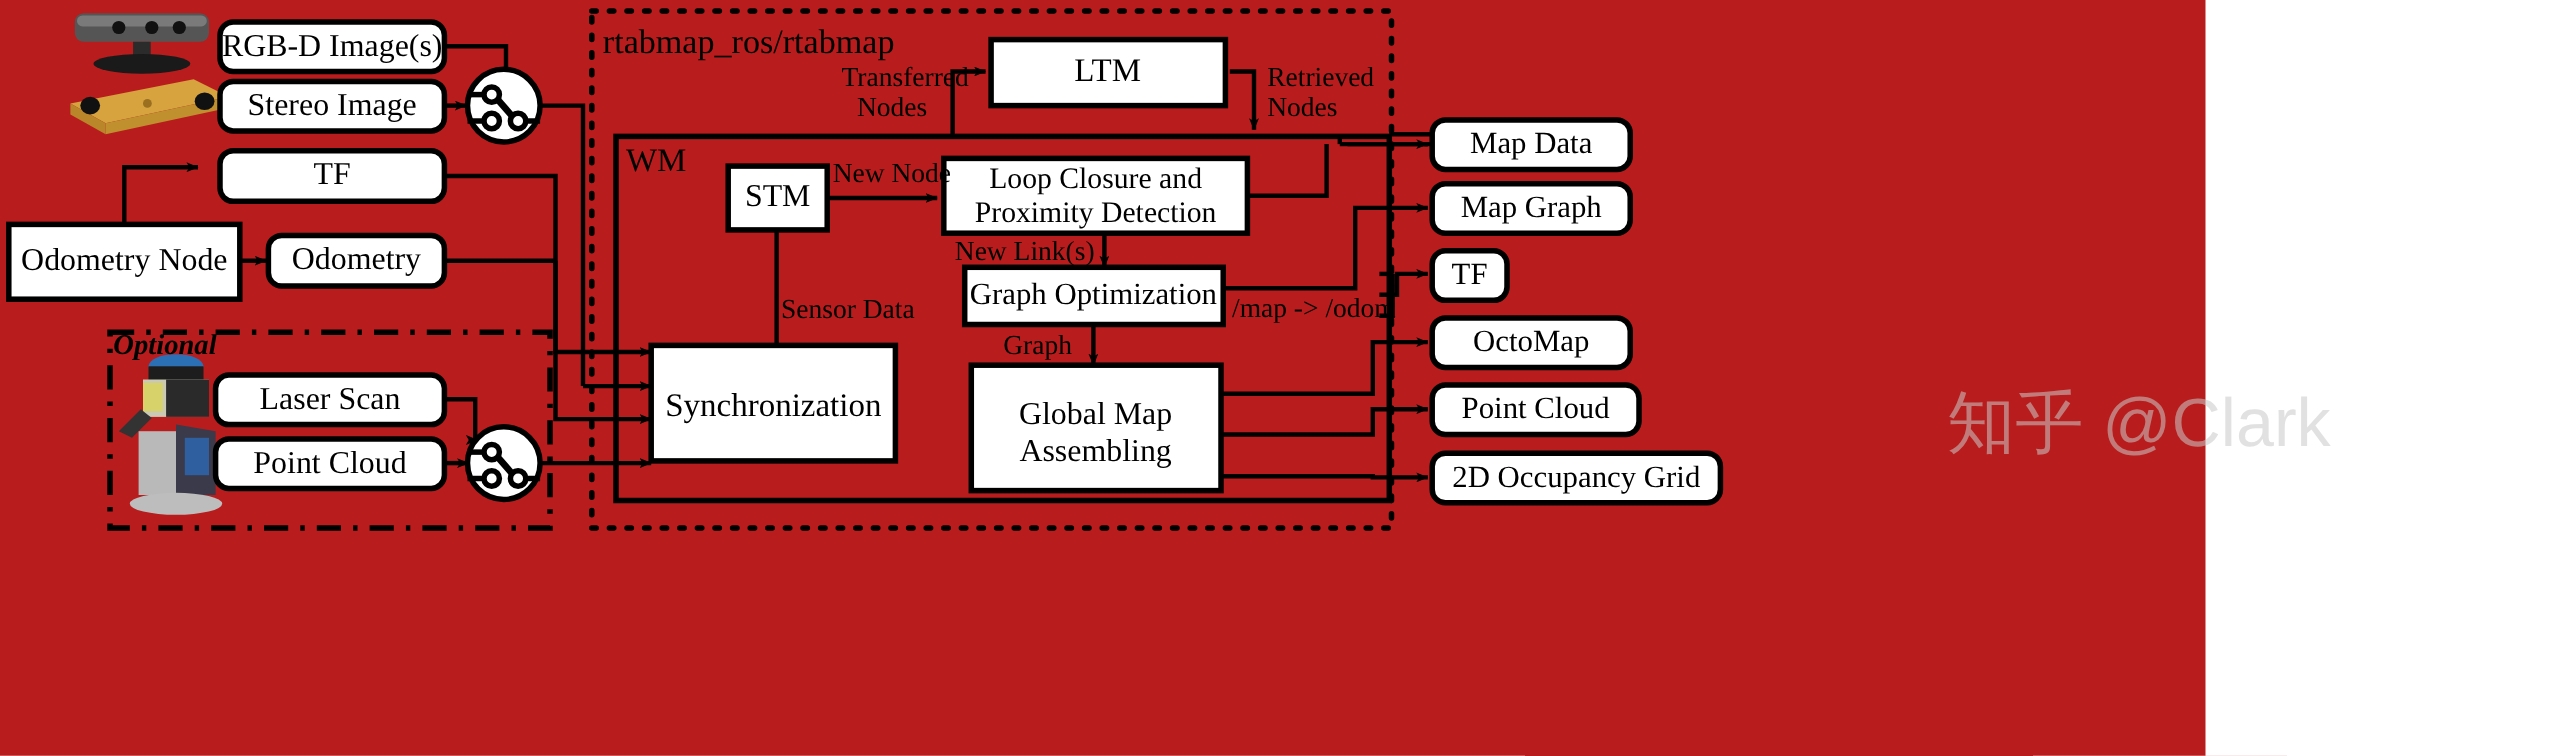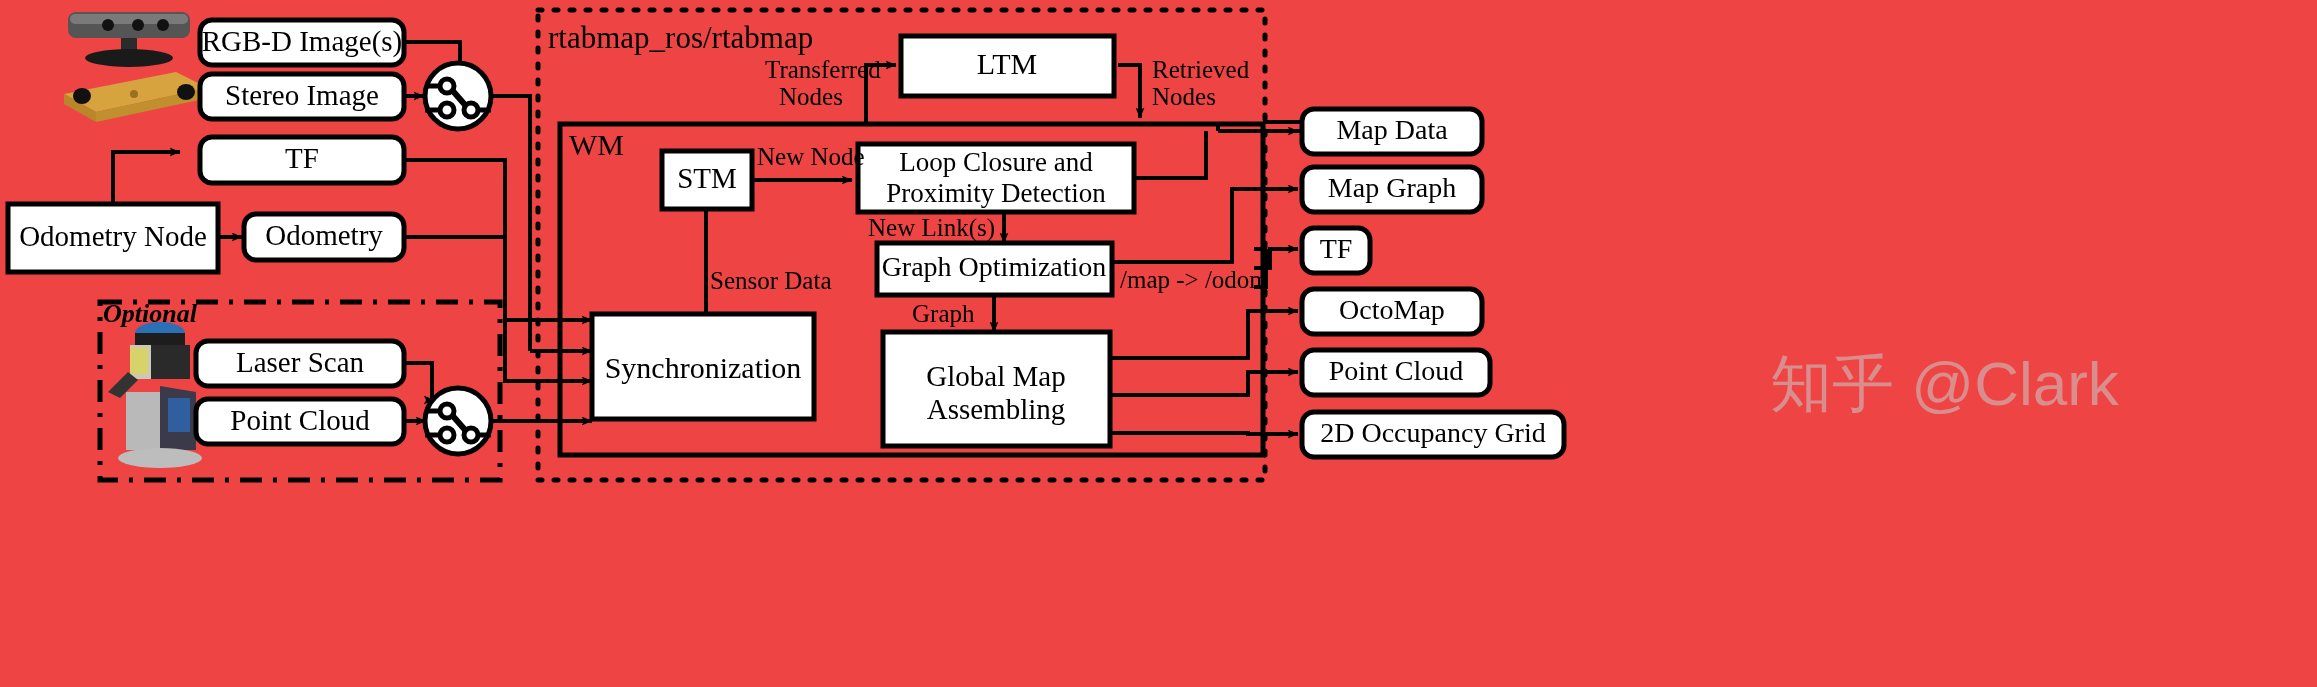--- a/index.html
+++ b/index.html
@@ -1,18 +1,18 @@
 <!DOCTYPE html>
 <html><head>
 <meta charset="utf-8">
 <style>
   html,body{margin:0;padding:0;background:#fff;}
   body{width:2317px;height:687px;overflow:hidden;
        font-family:"Liberation Serif","DejaVu Serif",serif;}
-  #stage{position:relative;width:2317px;height:687px;background:#ef4444;}
+  #stage{position:relative;width:2005px;height:687px;background:#b91c1c;}
   svg{position:absolute;left:0;top:0;}
   .boxtext{font-family:"Liberation Serif","DejaVu Serif",serif;fill:#000;text-anchor:middle;dominant-baseline:middle;}
   .lbl{font-family:"Liberation Serif","DejaVu Serif",serif;fill:#000;}
   .ital{font-style:italic;font-weight:bold;}
   .wm{fill:#c9c9c9;font-family:"Liberation Sans","DejaVu Sans",sans-serif;}
 </style>
 </head>
 <body>
 
 <div id="stage">

